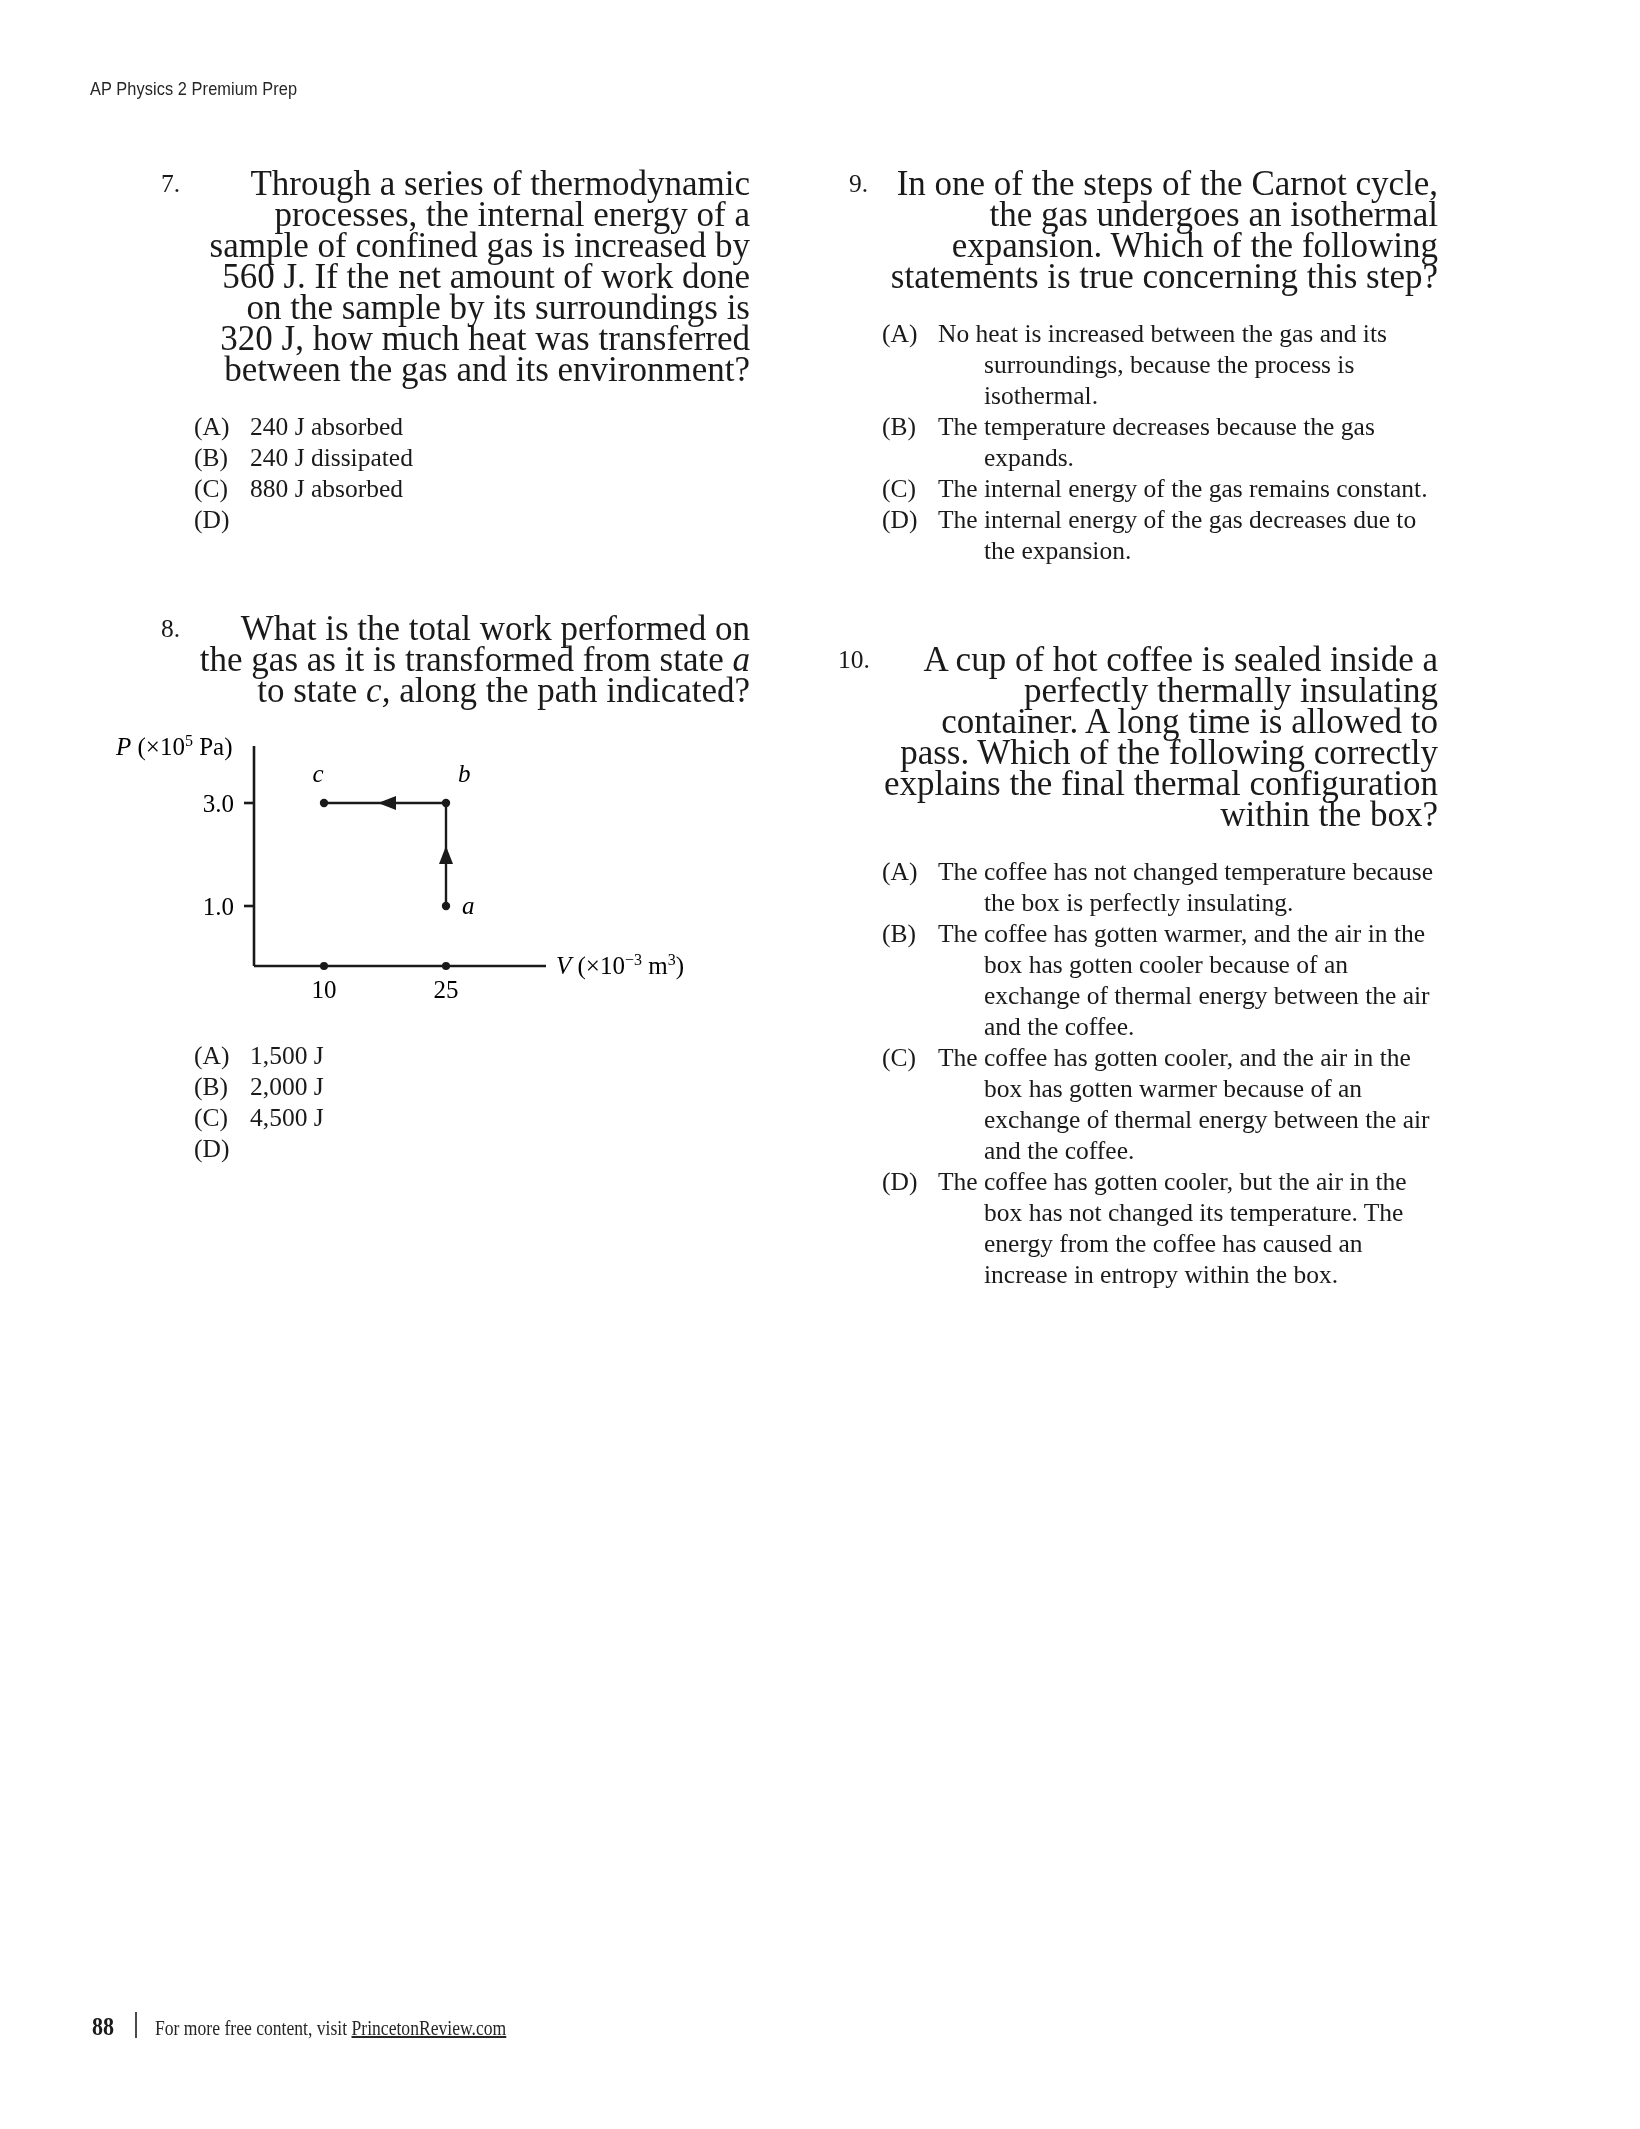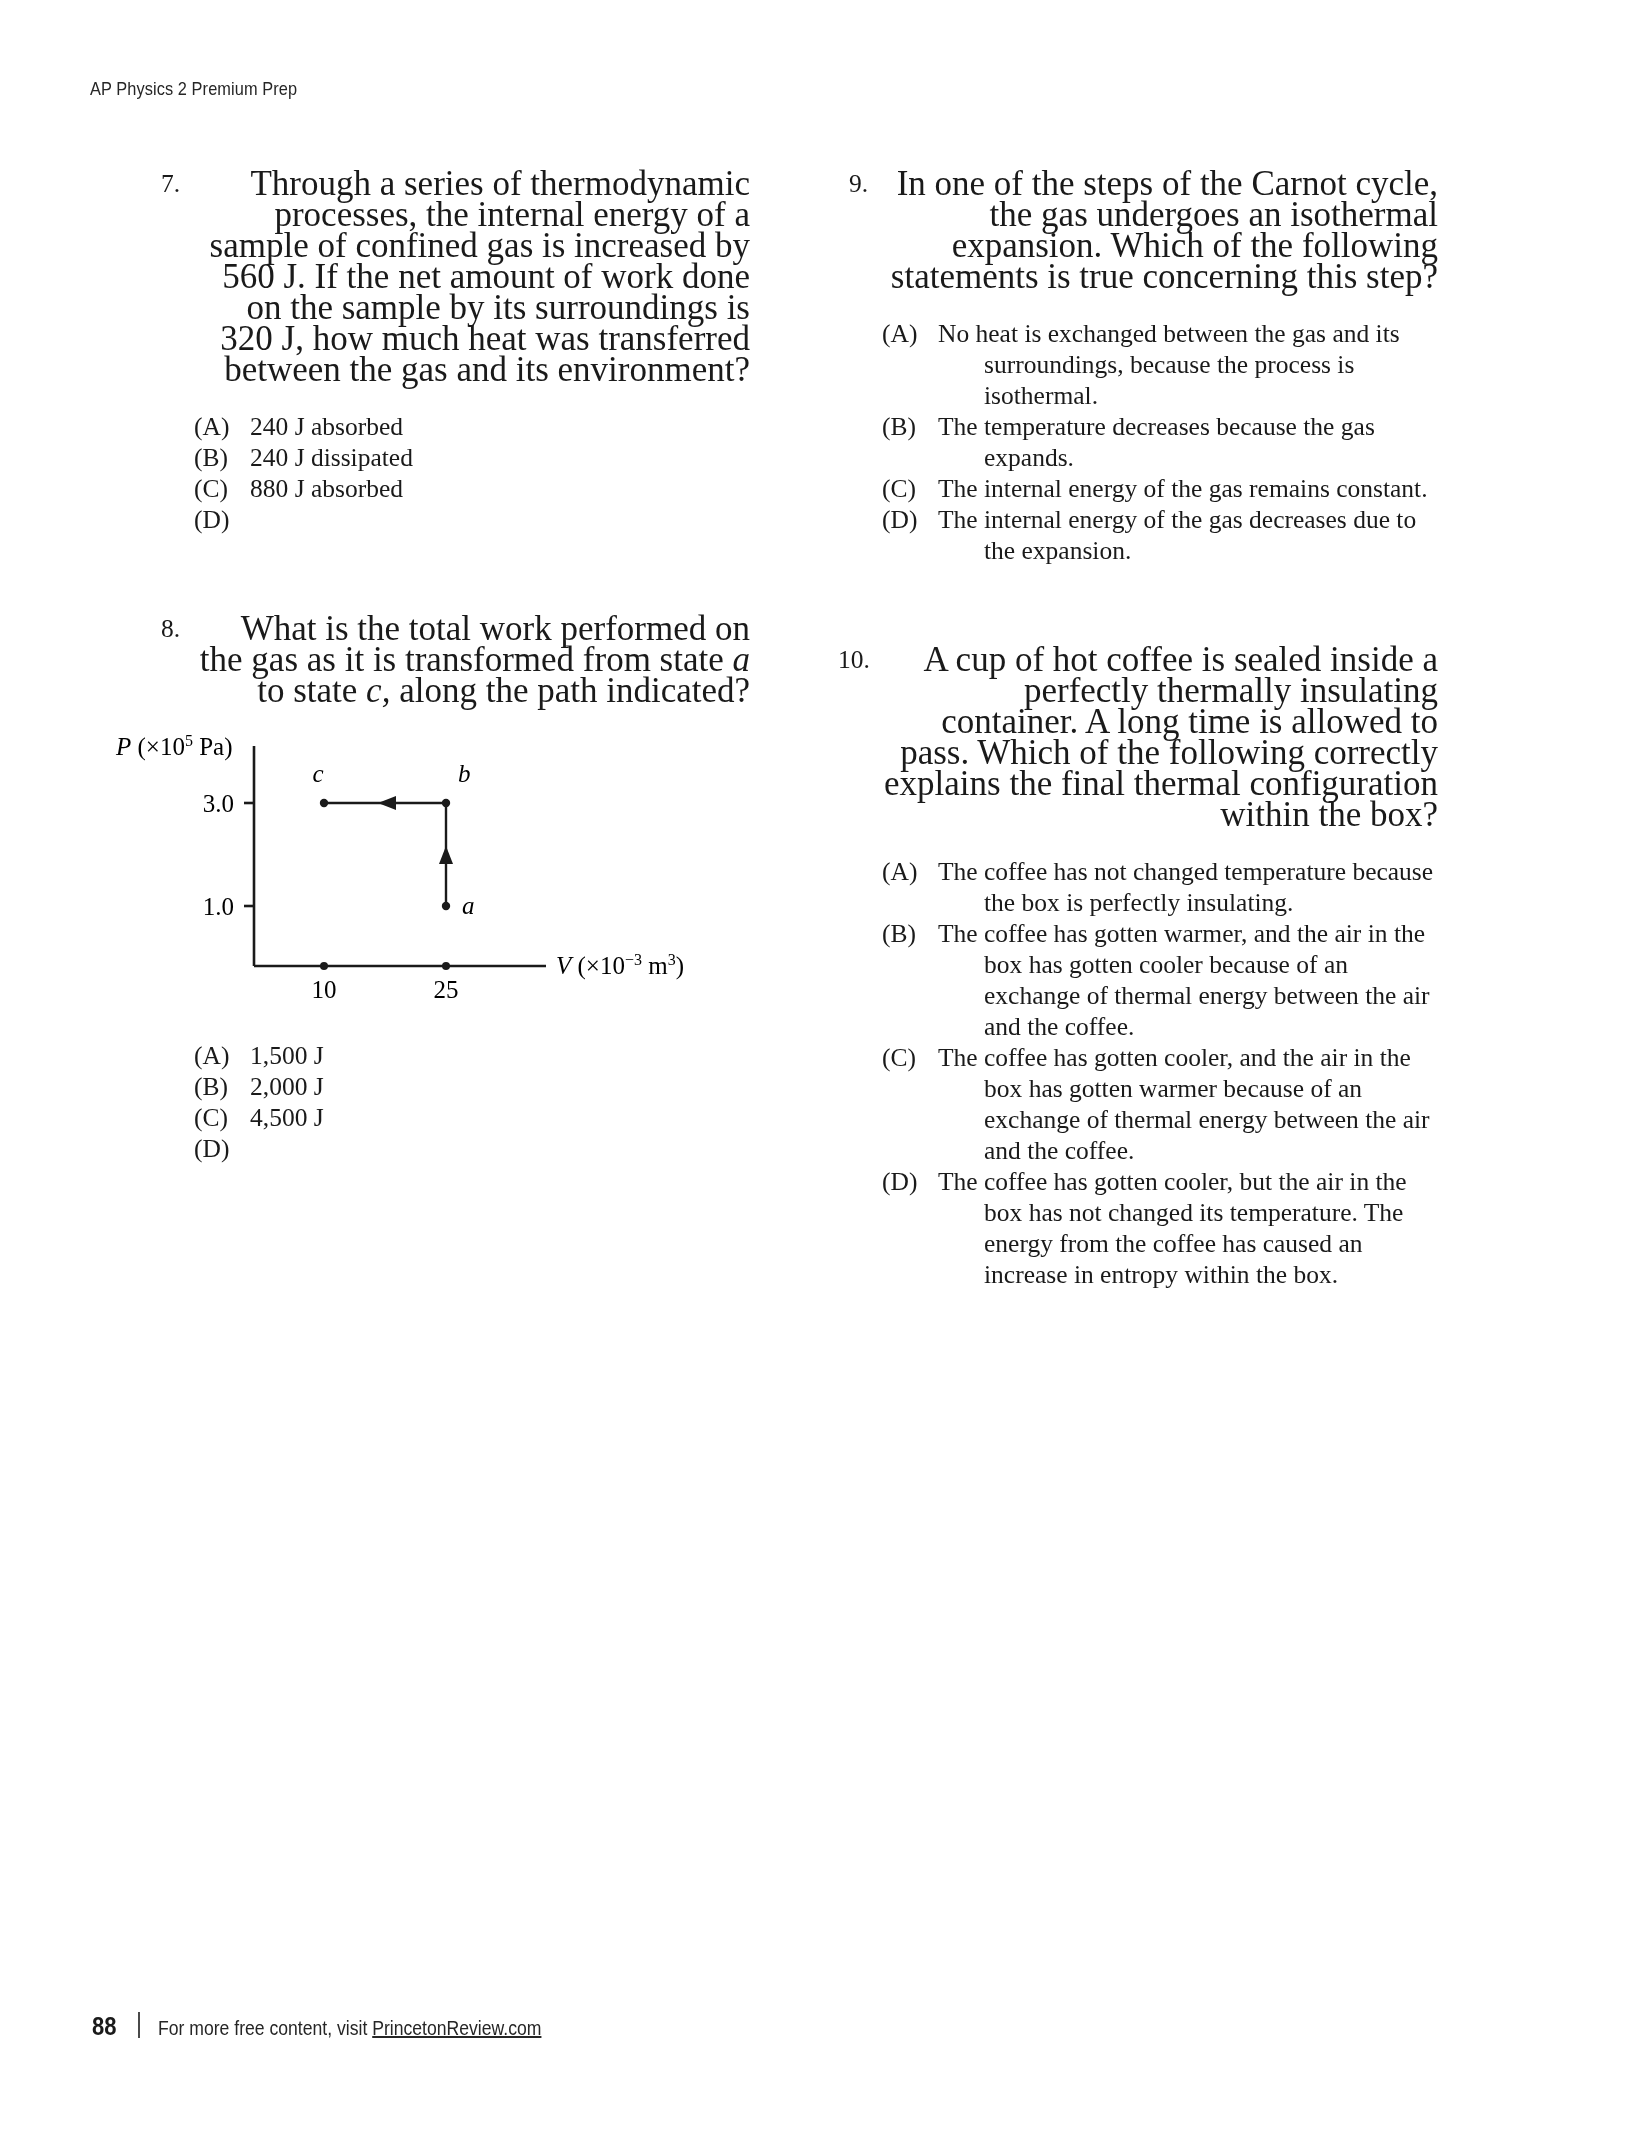--- a/index.html
+++ b/index.html
@@ -115,21 +115,21 @@
     font-size: 25px;
   }
 
   
   .footer {
     position: absolute;
     left: 92px;
     bottom: 88px;
     display: flex;
     align-items: baseline;
-    font-family: Liberation Sans, sans-serif;
+    font-family: Liberation Serif, serif;
   }
   .folio {
     font-size: 25px;
     font-weight: bold;
     color: #1a1a1a;
     transform: scaleX(0.88);
     transform-origin: left center;
   }
   .folio-rule {
     width: 2px;
@@ -254,21 +254,21 @@
 
   <div class="col">
 
     <div class="question">
       <div class="q-num">9.</div>
       <div class="q-body">In one of the steps of the Carnot cycle, the gas undergoes an isothermal expansion. Which of the following statements is true concerning this step?</div>
     </div>
     <div class="choices">
       <div class="choice">
         <span class="choice-letter">(A)</span>
-        <span class="choice-text hang">No heat is exchanged between the gas and its surroundings, because the process is isothermal.</span>
+        <span class="choice-text hang">No heat is increased between the gas and its surroundings, because the process is isothermal.</span>
       </div>
       <div class="choice">
         <span class="choice-letter">(B)</span>
         <span class="choice-text hang">The temperature decreases because the gas expands.</span>
       </div>
       <div class="choice">
         <span class="choice-letter">(C)</span>
         <span class="choice-text hang">The internal energy of the gas remains constant.</span>
       </div>
       <div class="choice">

